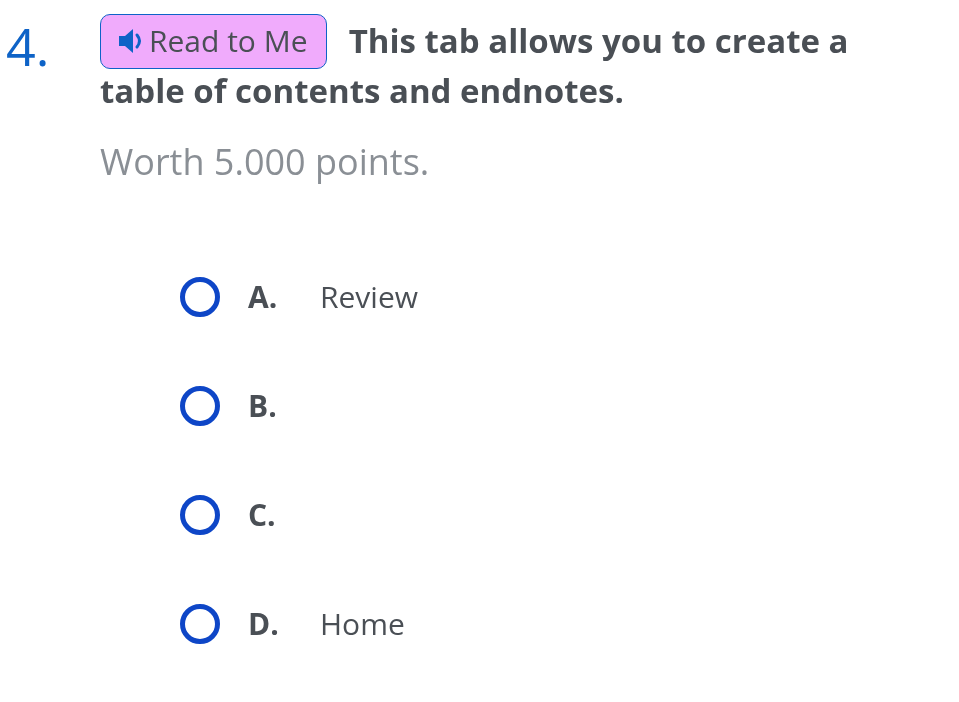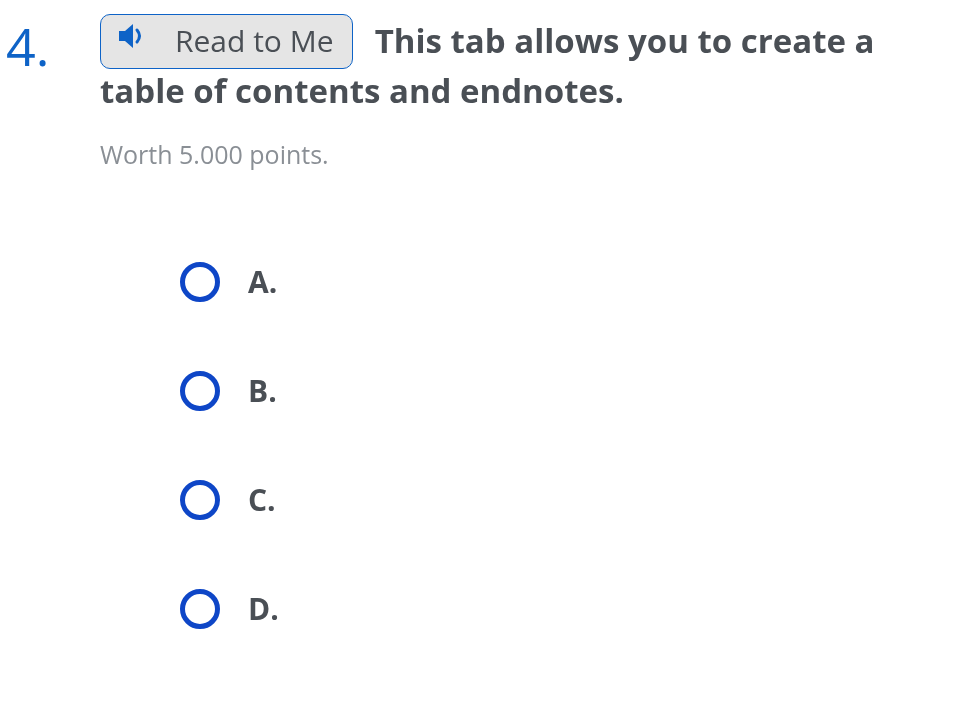--- a/index.html
+++ b/index.html
@@ -24,43 +24,44 @@
     }
     .q-body {
       margin-left: 100px;
       padding-right: 40px;
     }
     .q-head {
       line-height: 1.35;
     }
     .read-btn {
       display: inline-flex;
-      gap: 28px;
+      align-items: center;
+      gap: 2px;
       border: 1.5px solid #0e63c7;
       border-radius: 10px;
       padding: 6px 18px 6px 14px;
       margin-right: 18px;
       vertical-align: middle;
       cursor: pointer;
-      background: #e5e5e5;
+      background: #f0abfc;
     }
     .read-btn svg { display: block; }
     .read-label {
       font-size: 30px;
       color: #4a4f55;
     }
     .q-text {
       font-size: 33px;
       font-weight: 700;
       color: #4a4f55;
       vertical-align: middle;
     }
     .points {
       margin-top: 24px;
-      font-size: 25px;
+      font-size: 36px;
       color: #8a8f95;
     }
     .options {
       margin-top: 90px;
       margin-left: 80px;
     }
     .option {
       display: flex;
       align-items: center;
       gap: 28px;
@@ -102,28 +103,30 @@
         <span class="read-label">Read to Me</span>
       </span>
       <span class="q-text">This tab allows you to create a table of contents and endnotes.</span>
     </div>
     <div class="points">Worth 5.000 points.</div>
 
     <div class="options">
       <div class="option">
         <div class="radio"></div>
         <div class="opt-letter">A.</div>
+        <div class="opt-text">Review</div>
       </div>
       <div class="option">
         <div class="radio"></div>
         <div class="opt-letter">B.</div>
       </div>
       <div class="option">
         <div class="radio"></div>
         <div class="opt-letter">C.</div>
       </div>
       <div class="option">
         <div class="radio"></div>
         <div class="opt-letter">D.</div>
+        <div class="opt-text">Home</div>
       </div>
     </div>
   </div>
 </div>
 
 </body></html>

